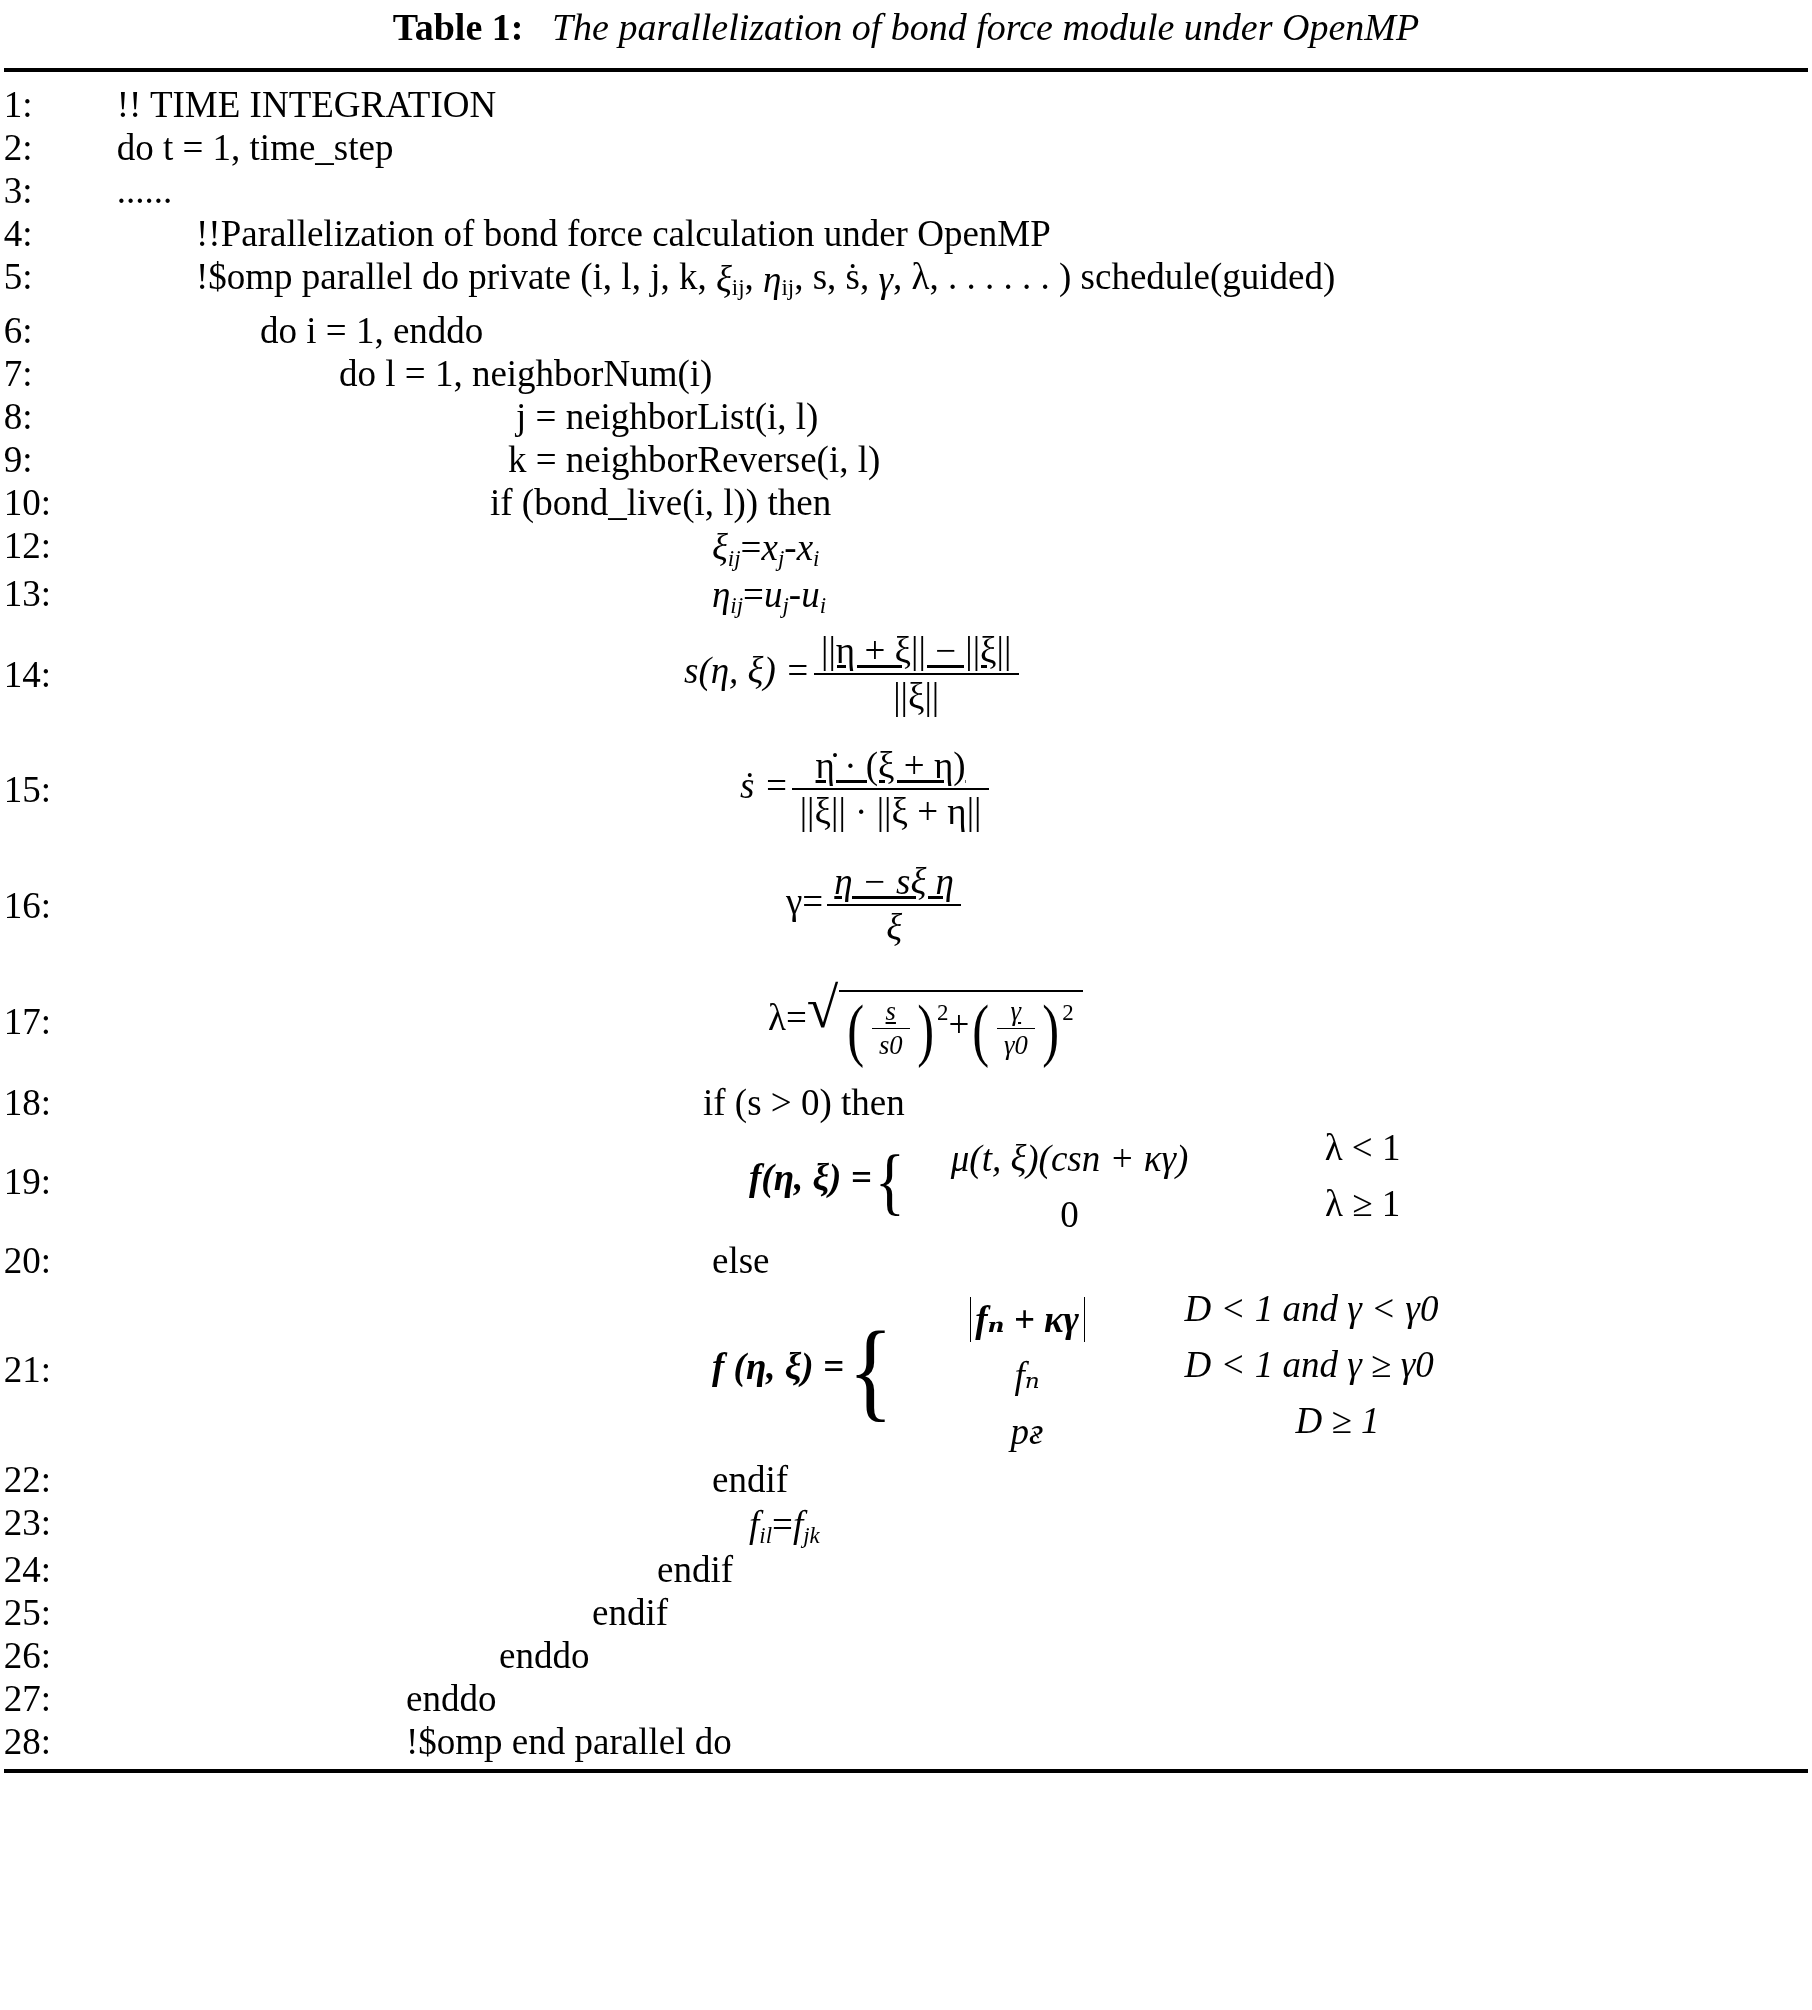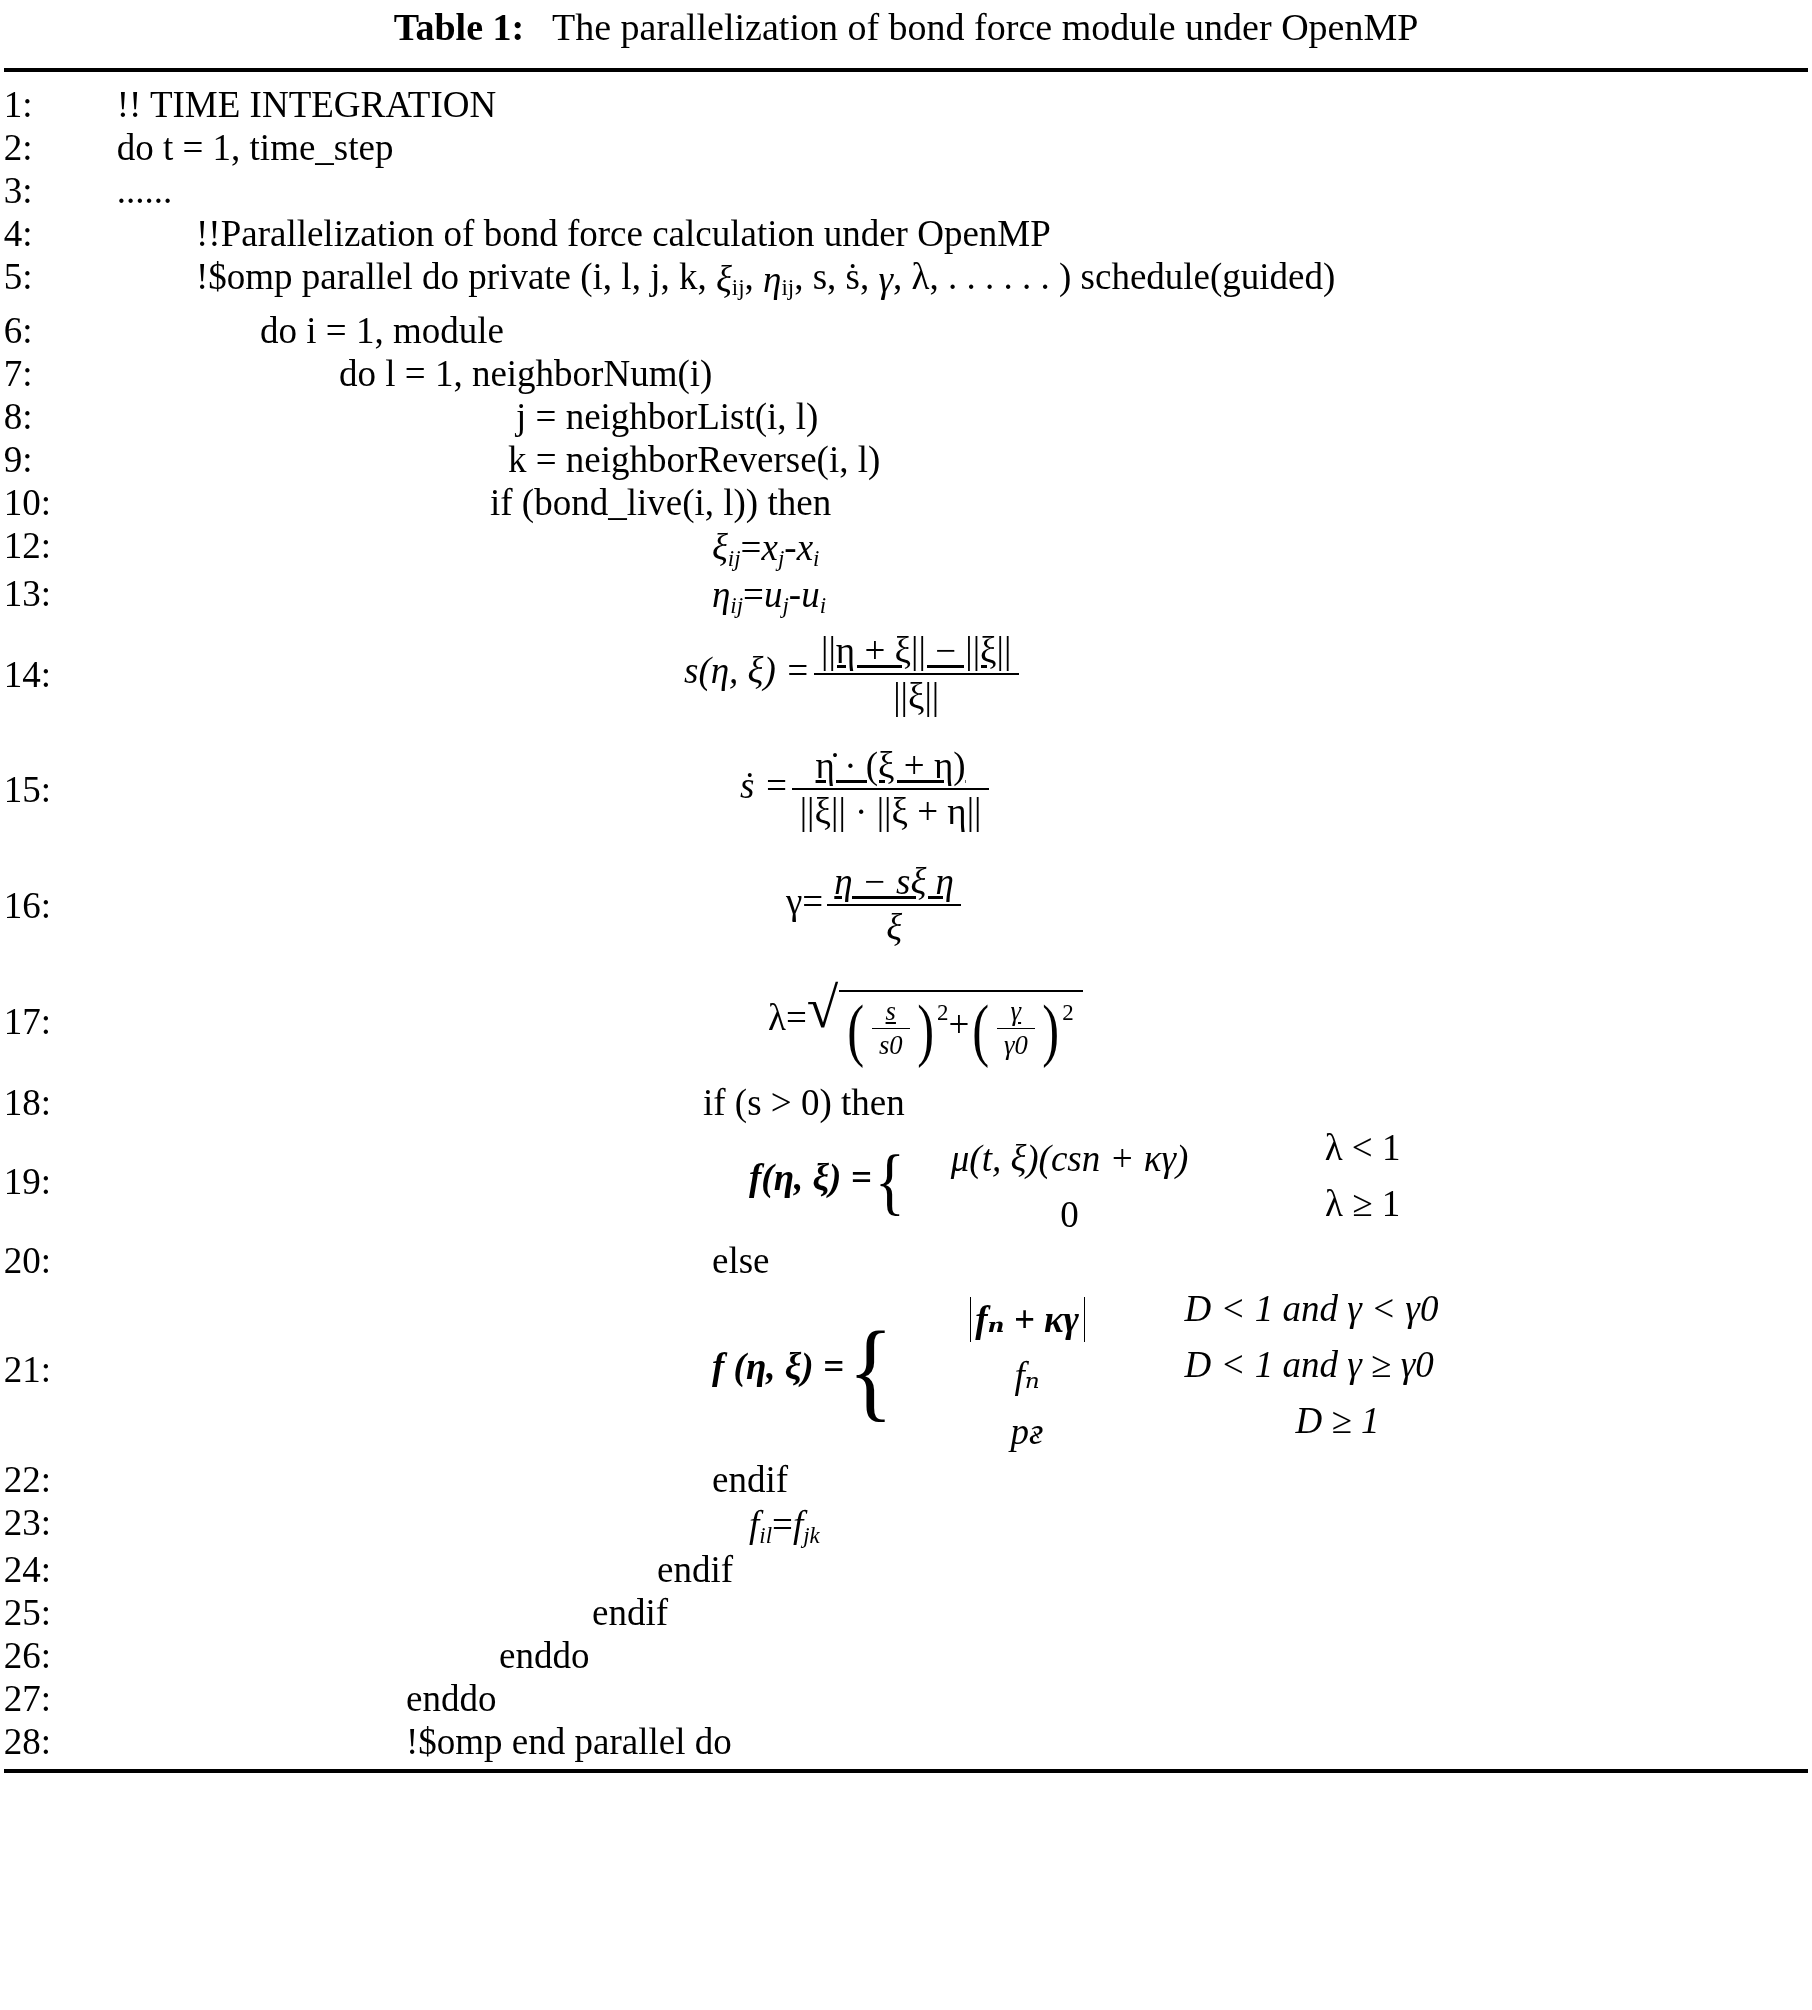--- a/index.html
+++ b/index.html
@@ -26,20 +26,21 @@
     font-size: 38px;
     line-height: 1.15;
     padding-top: 5.6px;
     white-space: nowrap;
   }
   .caption .cap-label {
     font-weight: bold;
   }
   .caption .cap-text {
     font-weight: normal;
+    font-style: italic;
   }
 
   
   .rule-top {
     border-top: 4.6px solid #000;
     margin: 18.6px 3.7px 0 3.7px;
   }
   .rule-bottom {
     border-top: 4.6px solid #000;
     margin: 5.6px 3.7px 0 3.7px;
@@ -229,21 +230,21 @@
     </div>
 
     <div class="row">
       <div class="lineno">5:</div>
       <div class="code i1"><span>!$omp parallel do private (i, l, j, k, </span><span class="math">ξ</span><span class="sub norm">ij</span><span>, </span><span class="math">η</span><span class="sub norm">ij</span><span>, s, </span><span>ṡ</span><span>, </span><span class="math">γ</span><span>, </span><span>λ</span><span>, . . . . . . ) schedule(guided)</span></div>
     </div>
 
 
     <div class="row">
       <div class="lineno">6:</div>
-      <div class="code i2">do i = 1, module</div>
+      <div class="code i2">do i = 1, enddo</div>
     </div>
 
     <div class="row">
       <div class="lineno">7:</div>
       <div class="code i3">do l = 1, neighborNum(i)</div>
     </div>
 
     <div class="row">
       <div class="lineno">8:</div>
       <div class="code" style="padding-left:416px">j = neighborList(i, l)</div>

